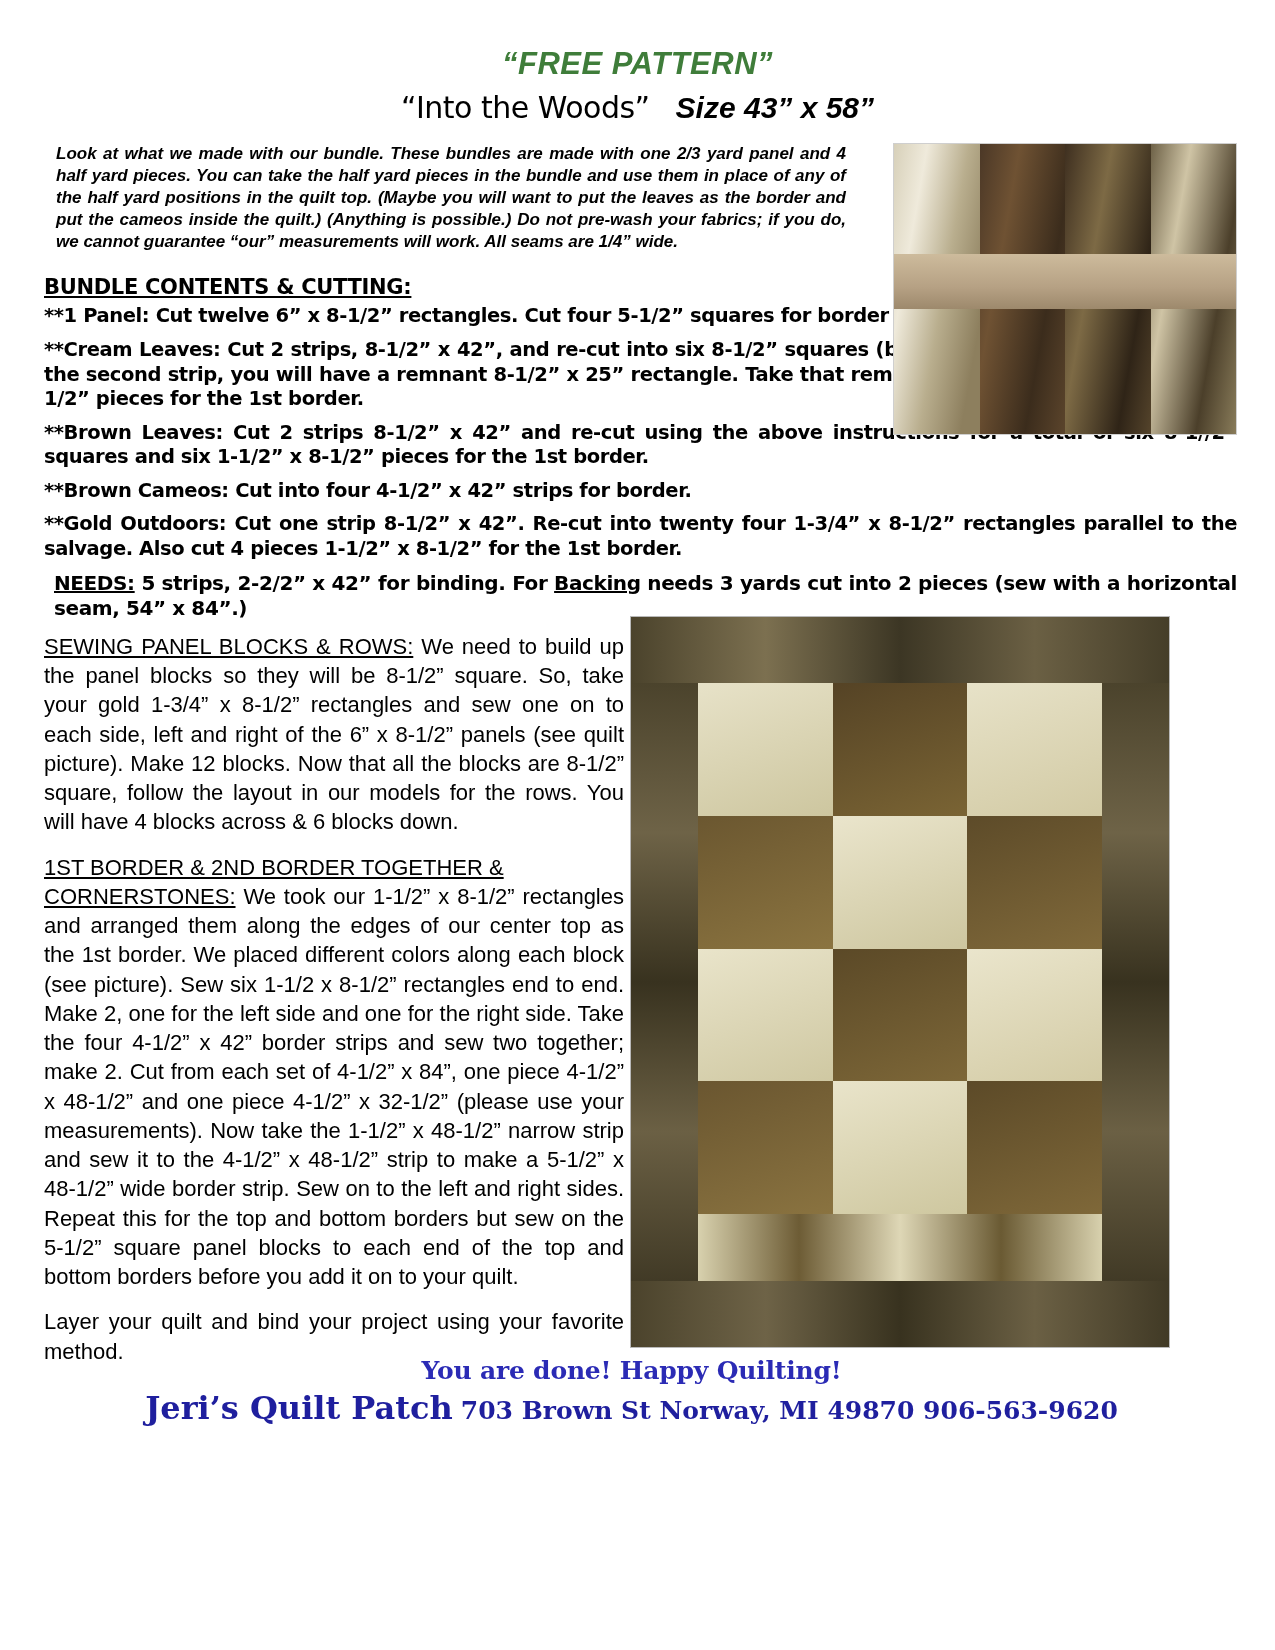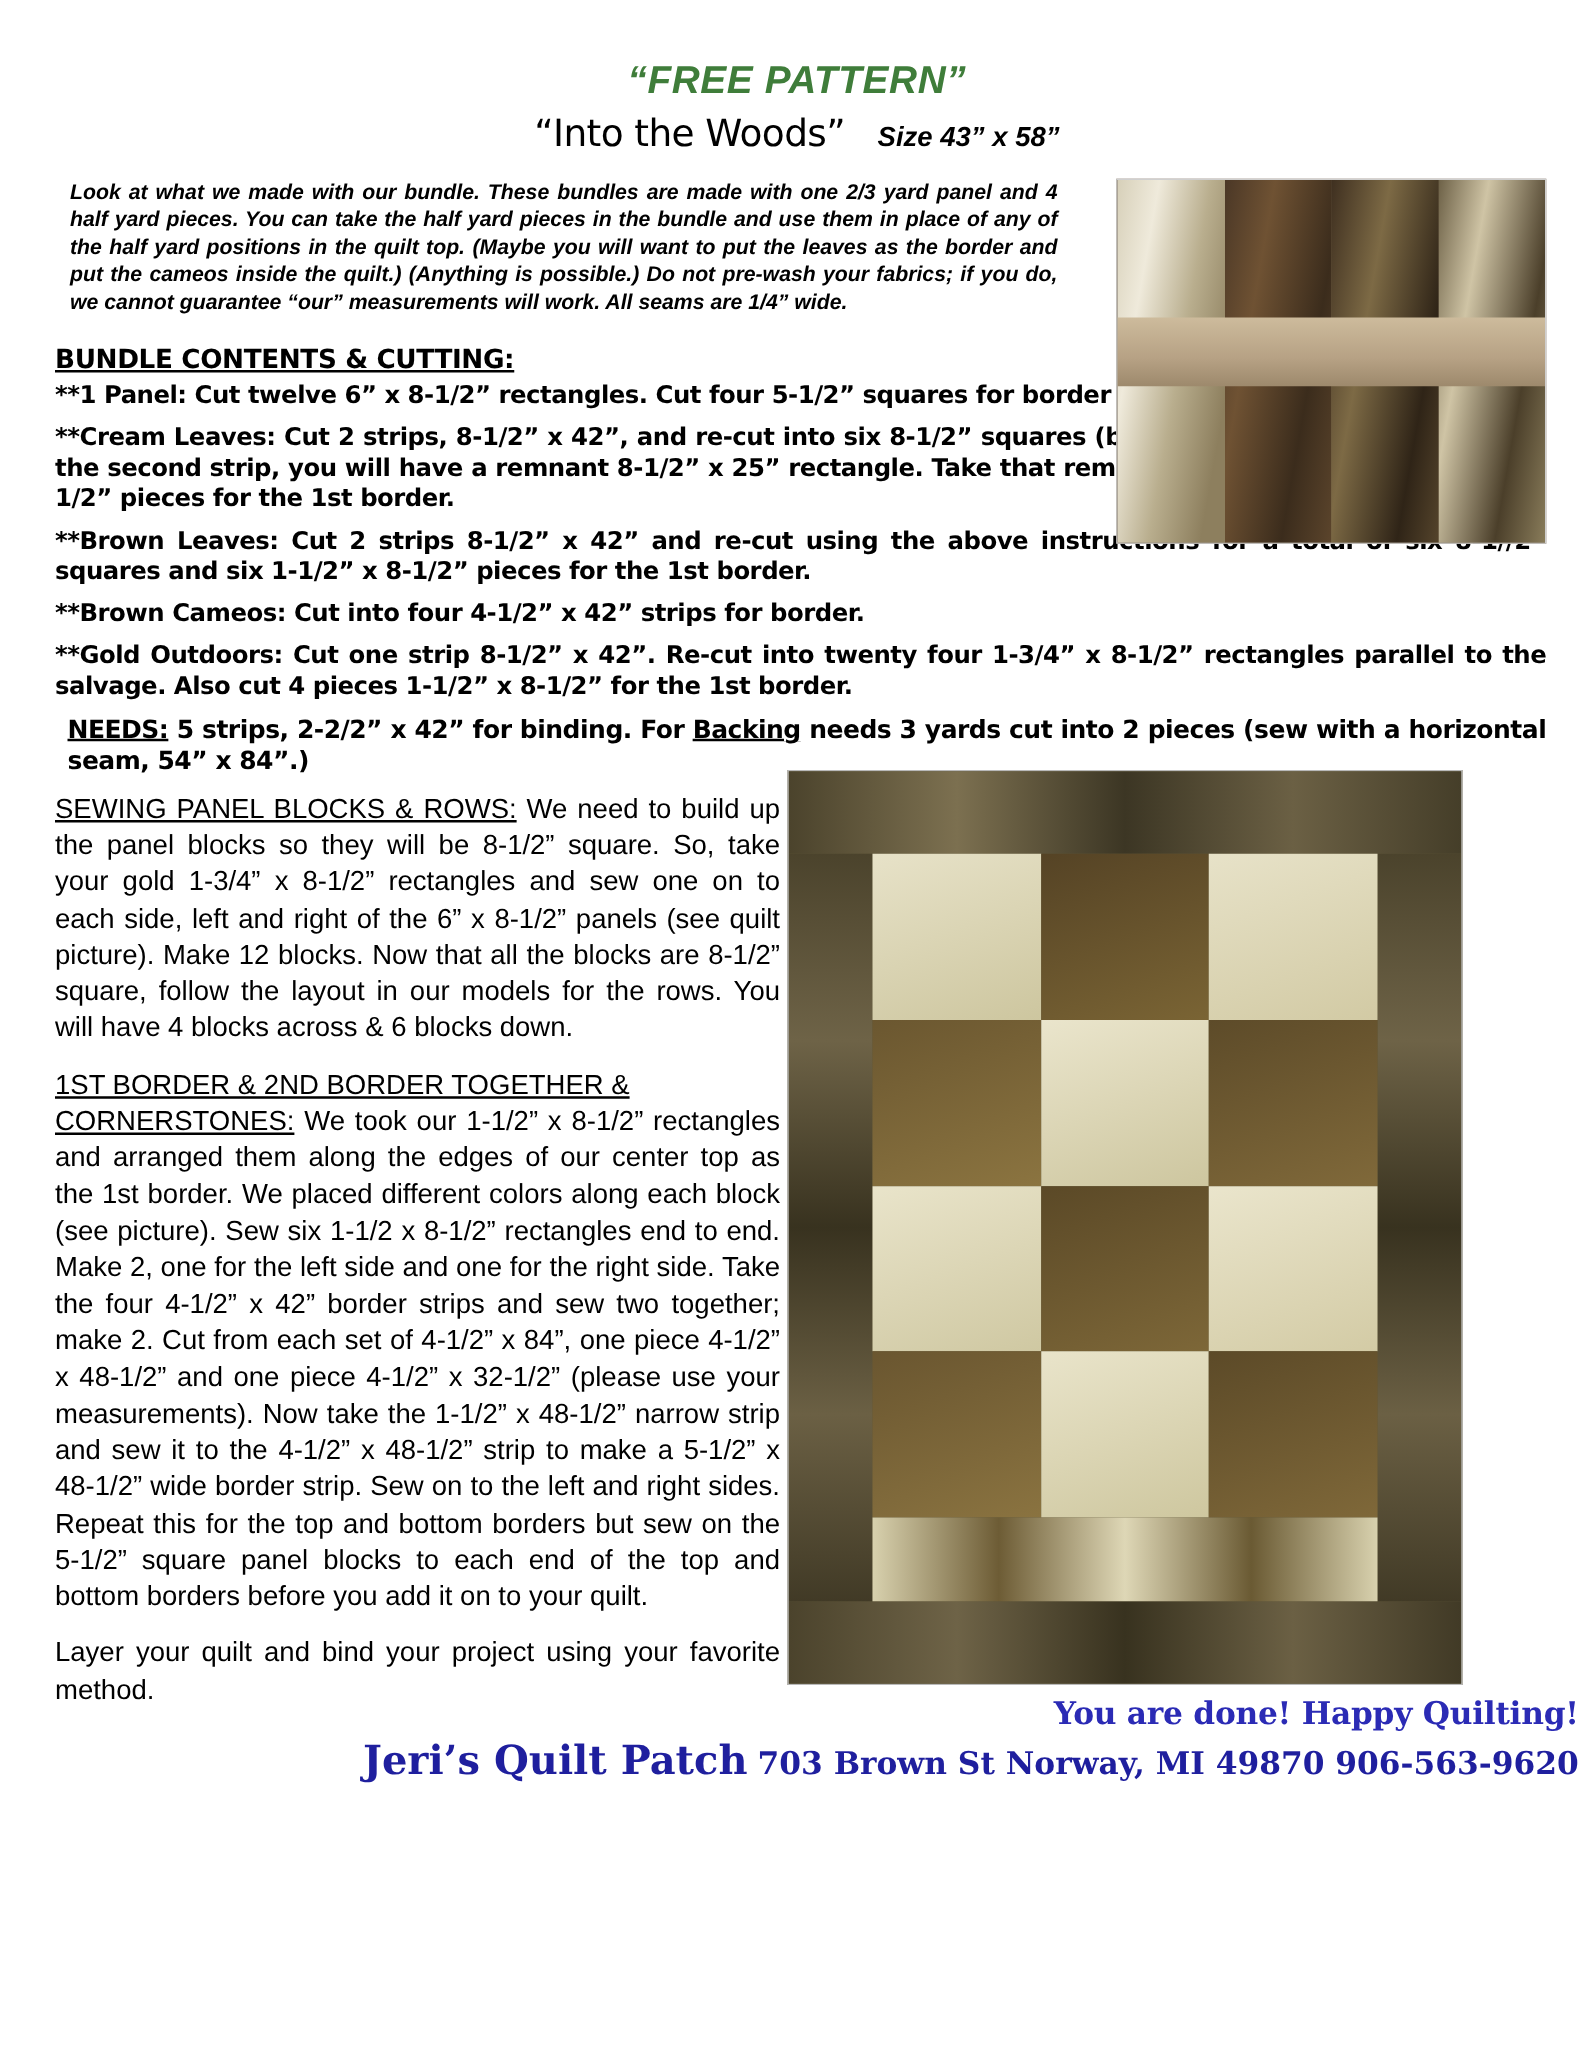--- a/index.html
+++ b/index.html
@@ -43,21 +43,21 @@
     line-height: 1.0;
     white-space: nowrap;
   }
   .title-main {
     font-size: 30px;
     font-weight: normal;
     letter-spacing: -0.5px;
     font-family: "DejaVu Sans", sans-serif;
   }
   .title-size {
-    font-size: 22px;
+    font-size: 30px;
     font-weight: bold;
     font-style: italic;
     margin-left: 26px;
     font-family: "Liberation Sans", sans-serif;
   }
 
   
   .intro-wrap {
     position: relative;
     margin-top: 20px;
@@ -150,21 +150,21 @@
     overflow: hidden;
     background: #5c5436;
   }
 
   
   .footer {
     position: absolute;
     left: 0;
     right: 12px;
     bottom: 34px;
-    text-align: right;
+    text-align: center;
   }
   .done-line {
     color: #2b2bb5;
     font-weight: bold;
     font-size: 25px;
     font-family: "DejaVu Serif", serif;
     letter-spacing: -0.2px;
     margin-bottom: 4px;
   }
   .shop-line {

